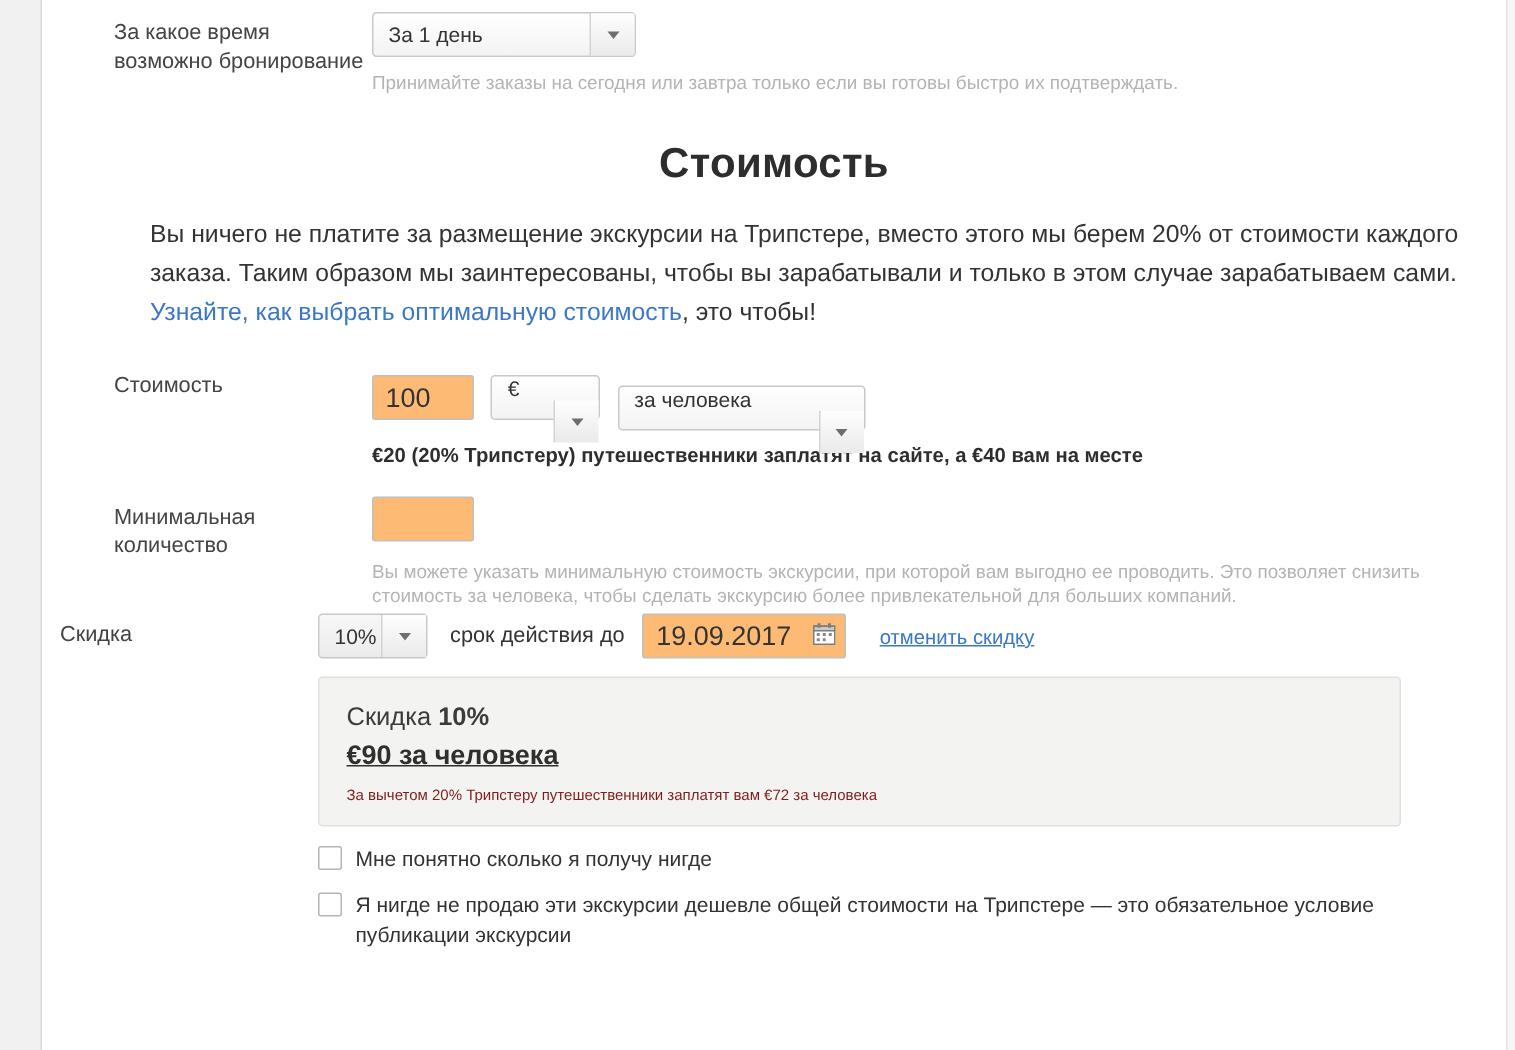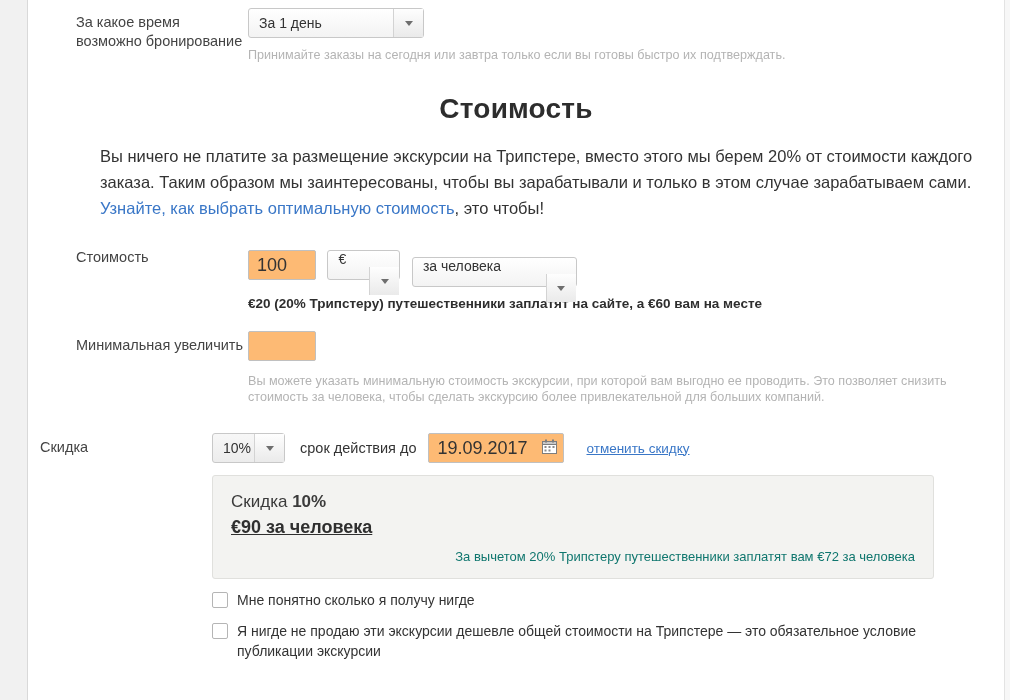--- a/index.html
+++ b/index.html
@@ -135,21 +135,21 @@
   .summary-box {
     margin: 12px 0 0 0;
     background: #f3f3f1;
     border: 1px solid #e0e0dd;
     border-radius: 3px;
     padding: 14px 18px 14px 18px;
     width: 722px;
   }
   .summary-line1 { font-size: 17px; color: #3b3b3b; line-height: 24px; }
   .summary-line2 { font-size: 18px; color: #2f2f2f; font-weight: bold; line-height: 26px; text-decoration: underline; }
-  .summary-line3 { font-size: 13px; color: #0f766e; margin-top: 9px; text-align: right; }
+  .summary-line3 { font-size: 10px; color: #7f1d1d; margin-top: 9px; }
 
   
   .check-row {
     display: flex;
     align-items: flex-start;
     margin-top: 11px;
   }
   .checkbox {
     width: 16px; height: 16px;
     border: 1px solid #b5b5b5;
@@ -217,33 +217,33 @@
           <span class="sel-arrow">
               <span class="caret"></span>
             </span>
         </div>
         <div class="select inline" style="width:165px;margin-top:14px;">
           <span class="sel-text">за человека</span>
           <span class="sel-arrow">
               <span class="caret"></span>
             </span>
         </div>
-        <div class="price-note">€20 (20% Трипстеру) путешественники заплатят на сайте, а €60 вам на месте</div>
+        <div class="price-note">€20 (20% Трипстеру) путешественники заплатят на сайте, а €40 вам на месте</div>
       </div>
     </div>
 
     <div class="row" style="margin-top:20px;">
-      <div class="row-label">Минимальная увеличить</div>
+      <div class="row-label">Минимальная количество</div>
       <div class="row-field">
         <input class="input" style="width: 68px;" value="">
         <div class="hint" style="margin-top:12px; max-width:720px;">Вы можете указать минимальную стоимость экскурсии, при которой вам выгодно ее проводить. Это позволяет снизить стоимость за человека, чтобы сделать экскурсию более привлекательной для больших компаний.</div>
       </div>
     </div>
 
-    <div class="row" style="margin-top:28px;padding-left:12px;">
+    <div class="row" style="margin-top:4px;padding-left:12px;">
       <div class="row-label">Скидка</div>
       <div class="row-field">
         <div style="display:flex; align-items:center;">
           <div class="select mr10" style="width:73px; background:linear-gradient(to bottom,#f7f7f7,#ececec);">
             <span class="sel-text">10%</span>
             <span class="sel-arrow">
                 <span class="caret"></span>
               </span>
           </div>
           <span style="font-size:14.5px; color:#333; margin:0 12px 0 4px;">срок действия до</span>

